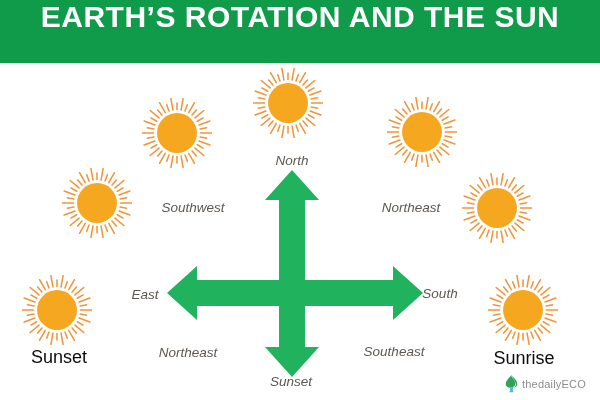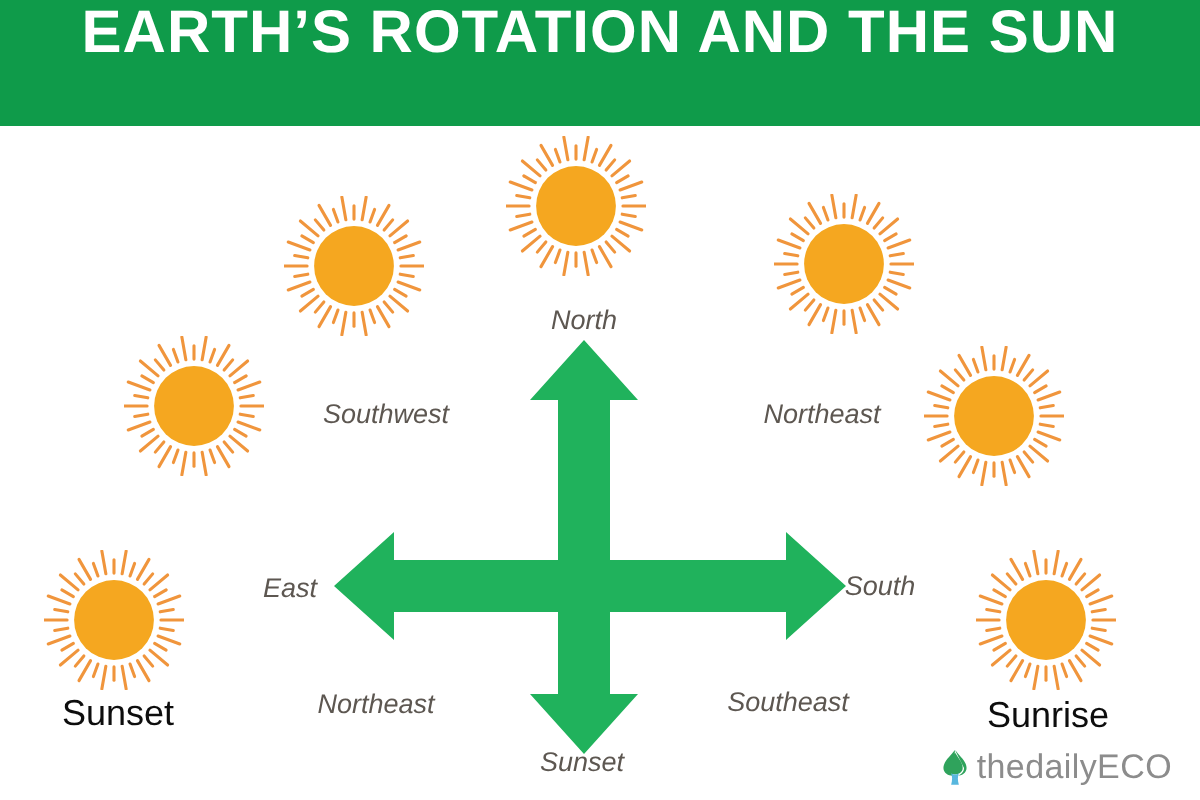--- a/index.html
+++ b/index.html
@@ -36,21 +36,21 @@
   }
   .big-lbl{
     position:absolute;transform:translate(-50%,-50%);
     color:#0d0d0d;font-size:18px;white-space:nowrap;
   }
   
   #brand{
     position:absolute;right:14px;top:374px;height:20px;
     display:flex;align-items:center;gap:4px;
   }
-  #brand .brand-text{color:var(--brand-text);font-size:17px;letter-spacing:.2px;}
+  #brand .brand-text{color:var(--brand-text);font-size:11px;letter-spacing:.2px;}
   #brand svg{display:block;}
 </style>
 </head>
 <body>
 
 <div id="stage">
 
   <div id="header">
     <div class="title">EARTH’S ROTATION AND THE SUN</div>
   </div>

